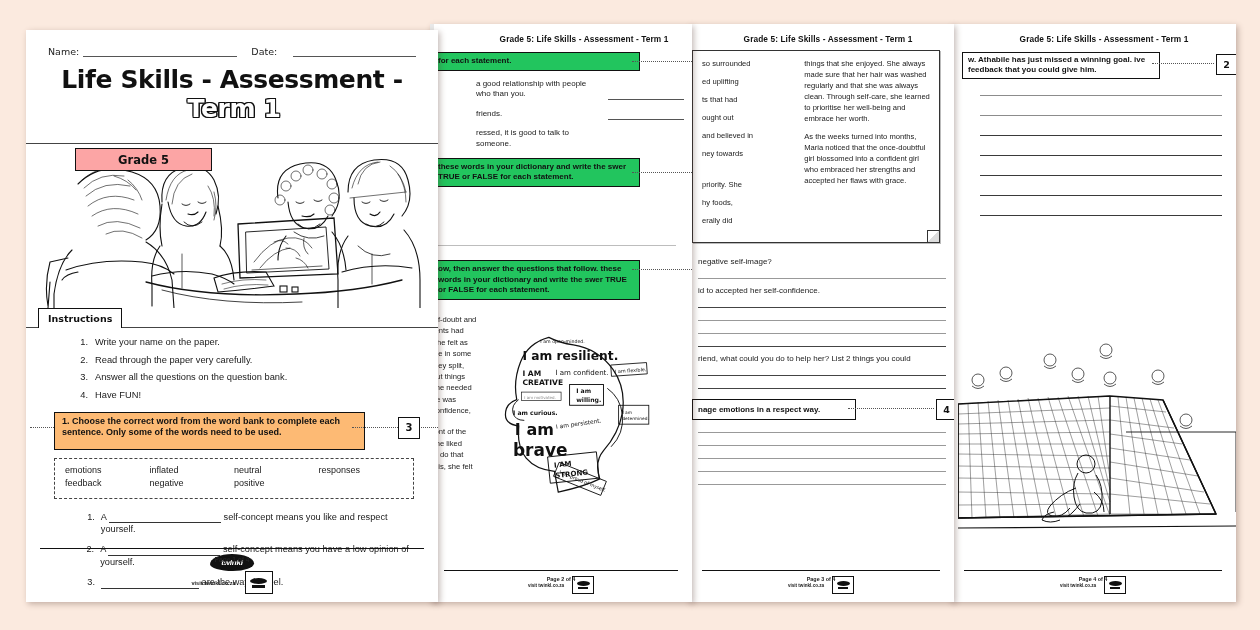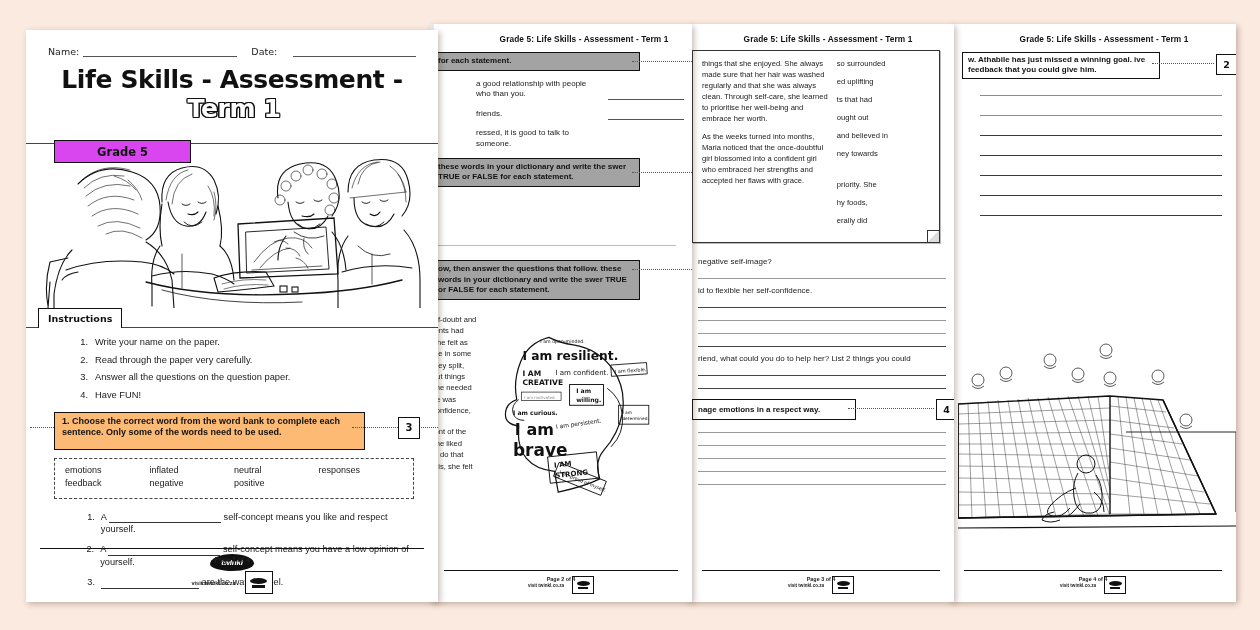--- a/index.html
+++ b/index.html
@@ -59,24 +59,25 @@
     margin-left:4px;
   }
 
   .gradebar{
     position:relative;margin-top:9px;height:22px;
   }
   .gradebar .hr{
     position:absolute;left:-6px;right:-6px;top:11px;border-top:1.2px solid #444;
   }
   .gradebar .box{
-    position:absolute;top:8px;height:21px;border:1.3px solid #111;background:#d946ef;
+    position:absolute;top:16px;height:21px;border:1.3px solid #111;background:#fca5a5;
     display:flex;align-items:center;justify-content:center;
     font-weight:bold;font-size:11.5px;color:#111;
     font-family:"DejaVu Sans",sans-serif;
+    margin-left:21px;
   }
   .gradebar .box.g{left:28px;width:135px;}
   .gradebar .box.t{right:26px;width:148px;}
 
   
   .illus{margin:6px 0 0 0;display:block;}
 
   .instr-tab{
     position:relative;margin:0 0 0 0;height:20px;text-decoration:underline;
   }
@@ -149,21 +150,21 @@
   .twinkl-badge .b1{width:17px;height:6px;background:#111;border-radius:50%;}
   .twinkl-badge .b2{width:13px;height:3px;background:#111;}
 
   
   .p2body{padding:6px 0 0 0;font-size:8px;color:#1a1a1a;}
   .clip-l{position:absolute;left:0;top:0;bottom:0;width:4px;background:#e9e9e9;}
   .cut-box{
     position:relative;margin:8px 0 0 0;height:auto;
   }
   .cut-box .bx{
-    border:1.2px solid #111;background:#a3a3a3;padding:3px 5px;
+    border:1.2px solid #111;background:#22c55e;padding:3px 5px;
     font-weight:bold;font-size:8px;line-height:1.33;color:#111;
     margin-left:-44px;width:196px;
   }
   .cut-box .lead{position:absolute;left:156px;top:9px;width:62px;border-top:1.3px dotted #555;}
 
   .tf-lines{margin:8px 0 0 0;}
   .tf-item{display:flex;align-items:flex-end;gap:8px;margin-bottom:8px;font-size:8px;line-height:1.35;}
   .tf-item .txt{flex:1;}
   .tf-item .ans{width:76px;border-bottom:1px solid #555;height:11px;}
 
@@ -323,43 +324,43 @@
   </div>
 
   <div class="sheet" id="page3">
     <div class="inner">
       <div class="clip-l"></div>
       <div class="page-head p3">Grade 5: Life Skills - Assessment - Term 1</div>
 
       <div class="p3body" style="padding:0 8px 0 10px;position:relative;">
 
         <div class="storycard">
-          <div class="col" style="flex:1.35;">
-            <p>things that she enjoyed. She always made sure that her hair was washed regularly and that she was always clean. Through self-care, she learned to prioritise her well-being and embrace her worth.</p>
-            <p>As the weeks turned into months, Maria noticed that the once-doubtful girl blossomed into a confident girl who embraced her strengths and accepted her flaws with grace.</p>
-          </div>
           <div class="col">
             <p>so surrounded</p>
             <p>ed uplifting</p>
             <p>ts that had</p>
             <p>ought out</p>
             <p>and believed in</p>
             <p>ney towards</p>
             <p style="height:6px;"></p>
             <p>priority. She</p>
             <p>hy foods,</p>
             <p>erally did</p>
           </div>
+          <div class="col" style="flex:1.35;">
+            <p>things that she enjoyed. She always made sure that her hair was washed regularly and that she was always clean. Through self-care, she learned to prioritise her well-being and embrace her worth.</p>
+            <p>As the weeks turned into months, Maria noticed that the once-doubtful girl blossomed into a confident girl who embraced her strengths and accepted her flaws with grace.</p>
+          </div>
           <span class="dogear"></span>
         </div>
 
         <div class="q3row">
           <div style="margin-top:14px;">negative self-image?</div>
           <div class="line"></div>
-          <div style="margin-top:7px;">id to flexible her self-confidence.</div>
+          <div style="margin-top:7px;">id to accepted her self-confidence.</div>
           <div class="line dark"></div>
           <div class="line"></div>
           <div class="line"></div>
           <div class="line dark"></div>
           <div style="margin-top:7px;">riend, what could you do to help her? List 2 things you could</div>
           <div class="line dark"></div>
           <div class="line dark"></div>
         </div>
 
         <div class="mkrow">
@@ -629,21 +630,21 @@
         <li>
           <span class="n">1.</span>
           <span>Write your name on the paper.</span>
         </li>
         <li>
           <span class="n">2.</span>
           <span>Read through the paper very carefully.</span>
         </li>
         <li>
           <span class="n">3.</span>
-          <span>Answer all the questions on the question paper.</span>
+          <span>Answer all the questions on the question bank.</span>
         </li>
         <li>
           <span class="n">4.</span>
           <span>Have FUN!</span>
         </li>
       </ol>
 
       <div class="q-row">
         <div class="lead-l"></div>
         <div class="qbox">

